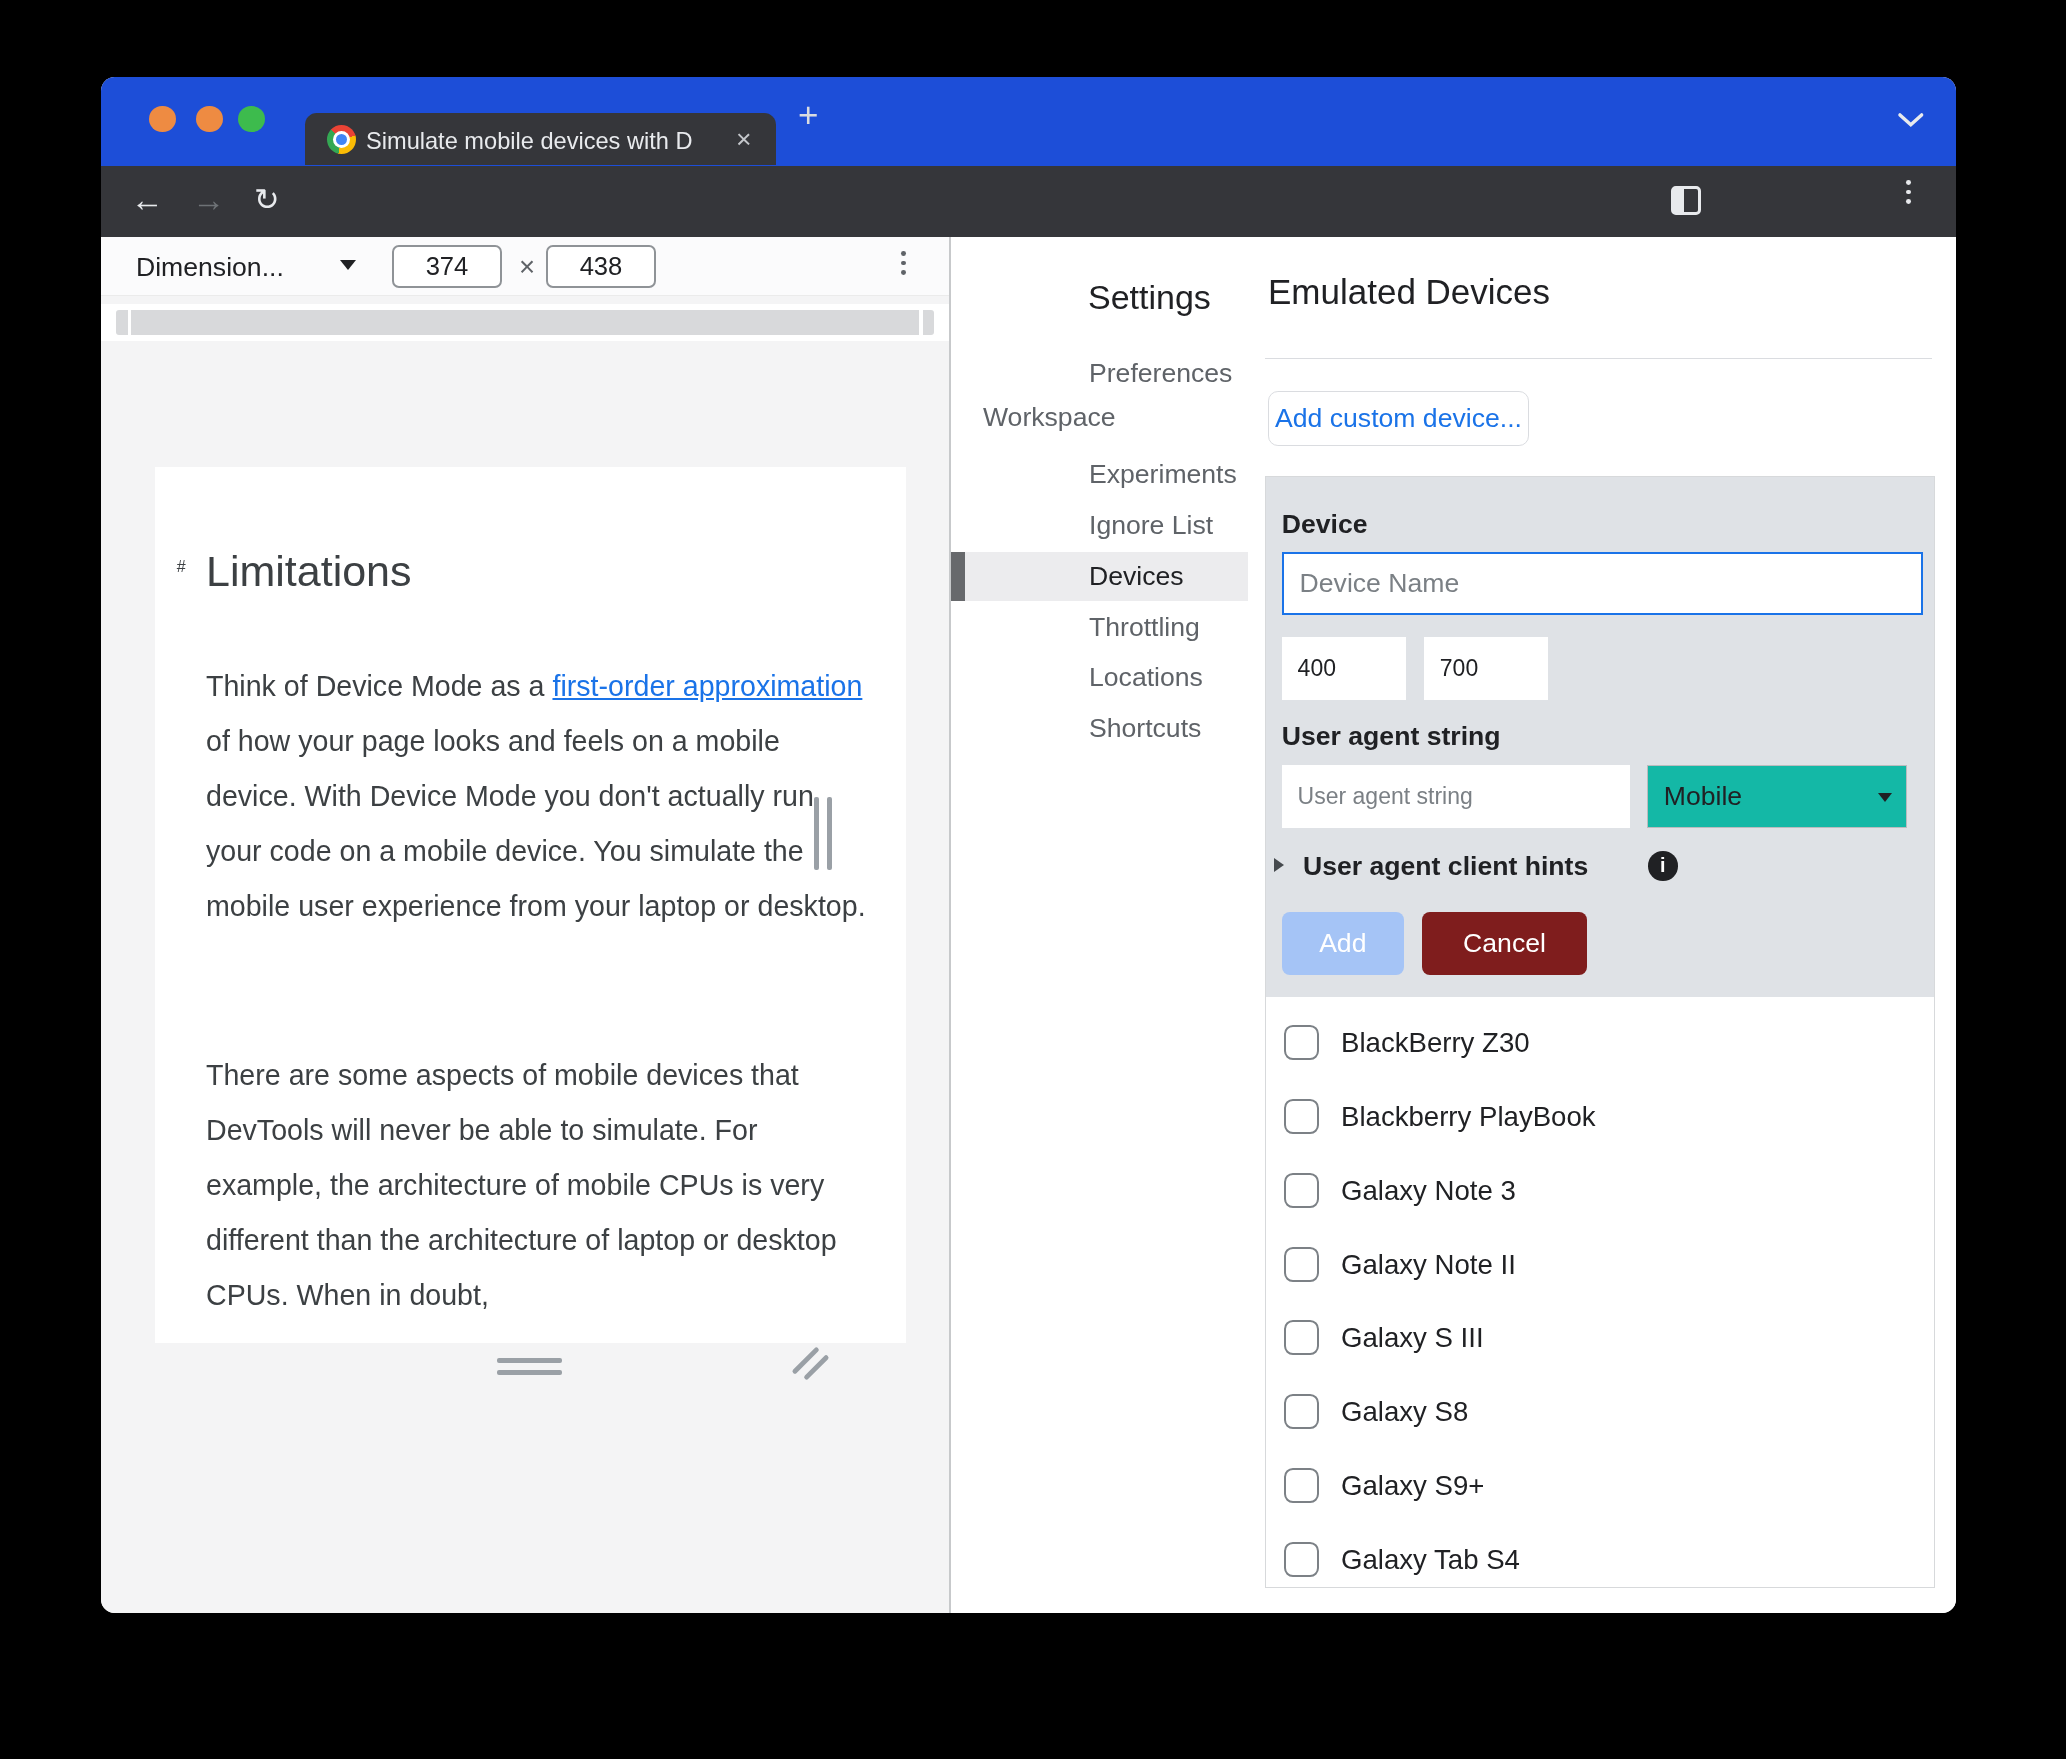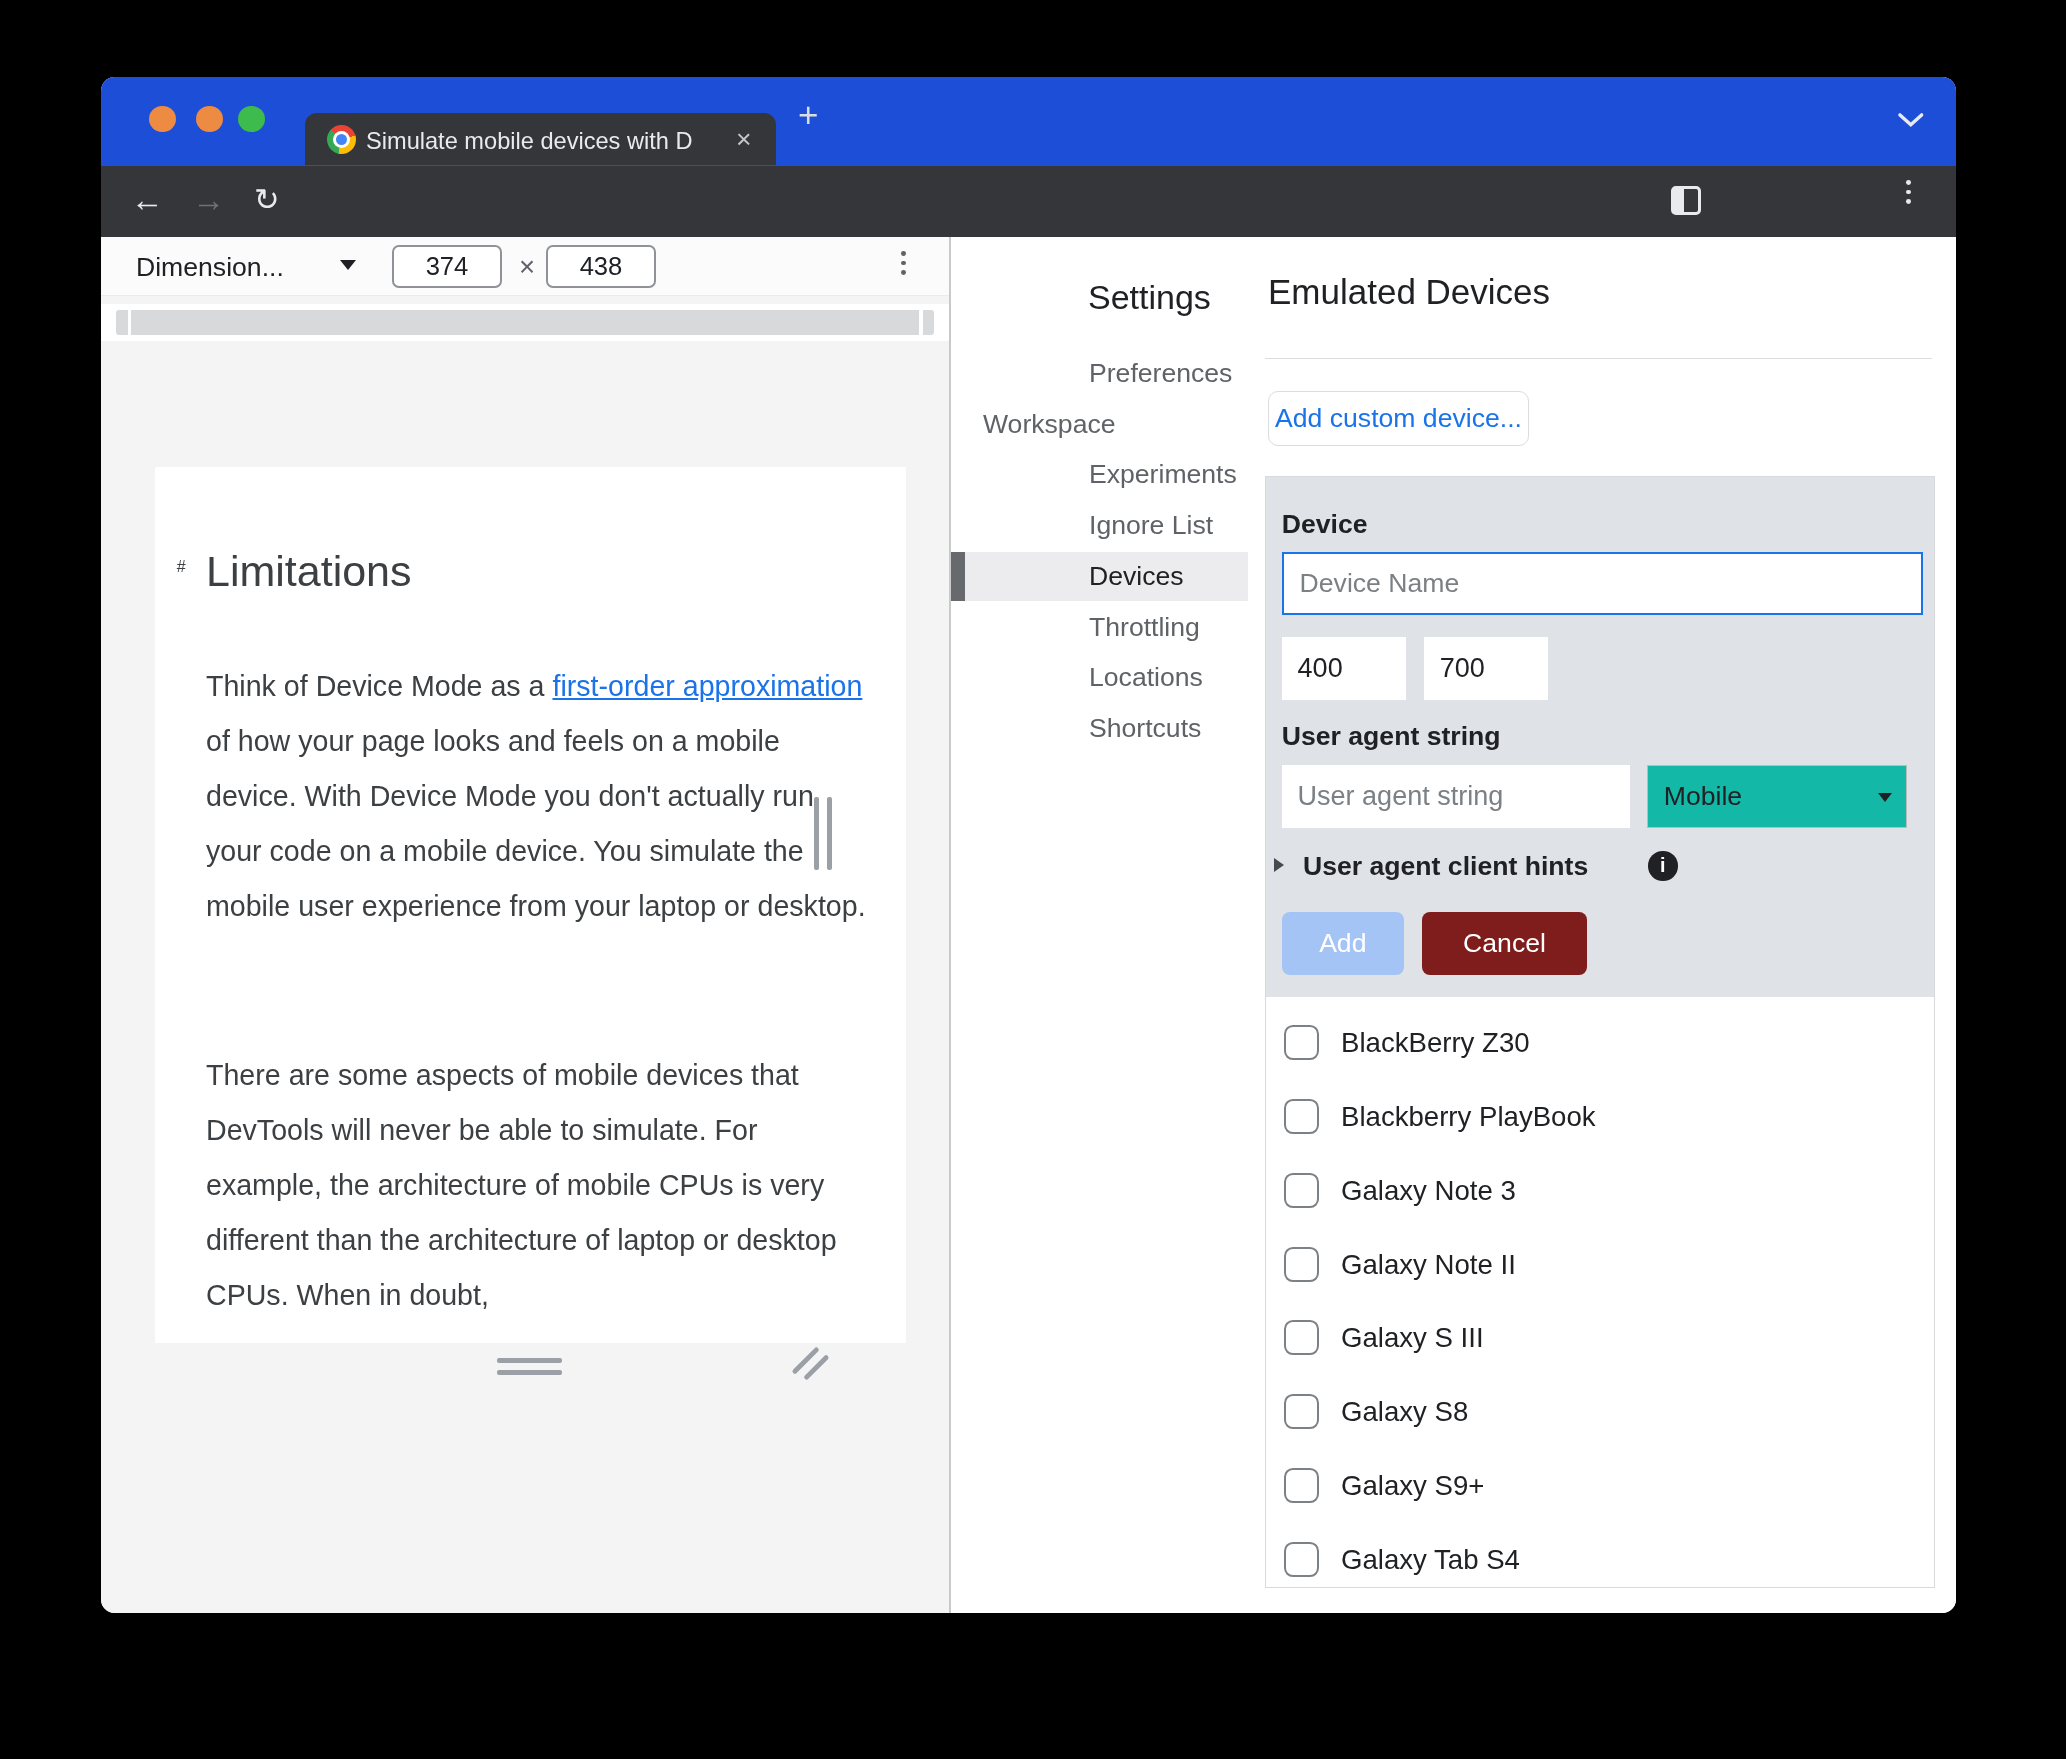--- a/index.html
+++ b/index.html
@@ -46,21 +46,21 @@
   .side-item{position:absolute;left:0;width:297px;height:49px;line-height:49px;padding-left:138px;font-size:26.6px;color:#5f6368;cursor:pointer;}
   .side-item.selected{background:#ececee;color:#202124;}
   .side-item.selected::before{content:"";position:absolute;left:0;top:0;width:13.8px;height:49px;background:#67696c;}
   #main-col{left:314px;top:0;width:670px;height:1376px;}
   #em-title{left:3px;top:35px;font-size:35px;color:#202124;}
   #em-divider{left:0px;top:121px;width:667px;height:1px;background:#dadce0;}
   #add-custom-btn{left:3px;top:154px;width:261px;height:55px;background:#fff;border:1px solid #dadce0;border-radius:9.9px;color:#1a73e8;font-size:26.6px;font-weight:500;text-align:center;line-height:53px;cursor:pointer;}
   #form-list-container{left:0px;top:239px;width:670px;height:1112px;border:1px solid #d7d9db;background:#fff;}
   #gray-form{left:0;top:0;width:668px;height:520px;background:#dfe2e6;}
   .flabel{position:absolute;font-size:26.6px;font-weight:bold;color:#202124;}
-  .txt{position:absolute;font-size:27px;color:#202124;background:#fff;border:none;padding:0 15.8px;}
+  .txt{position:absolute;font-size:23px;color:#202124;background:#fff;border:none;padding:0 15.8px;}
   .txt::placeholder,#dn-input::placeholder{color:#7b8085;opacity:1;}
   #dn-input{position:absolute;left:15.8px;top:75px;width:641px;height:63px;background:#fff;border:2px solid #1a73e8;font-size:26.6px;color:#202124;padding:0 15.8px;}
   #ua-select{left:381px;top:288px;width:260px;height:63px;background:#14b8a6;border:1px solid #babcbe;color:#202124;font-size:26.6px;line-height:61px;padding-left:15.8px;cursor:pointer;}
   .sel-arrow{position:absolute;right:13.8px;top:26.6px;width:0;height:0;border-left:7.9px solid transparent;border-right:7.9px solid transparent;border-top:9.9px solid #202124;}
   .exp-tri{width:0;height:0;border-top:7.9px solid transparent;border-bottom:7.9px solid transparent;border-left:10.8px solid #464a4e;}
   .info-icon{width:29.6px;height:29.6px;border-radius:50%;background:#202124;color:#fff;text-align:center;font-size:19.7px;line-height:29.6px;font-weight:bold;}
   .btn{position:absolute;height:63px;border:none;border-radius:7.9px;color:#fff;font-size:26.6px;font-weight:500;cursor:pointer;}
   #add-btn{left:15.8px;top:435px;width:122px;background:#a5c4f6;}
   #cancel-btn{left:156px;top:435px;width:165px;background:#7f1d1d;}
   .dev-row{position:absolute;left:0;width:666px;height:51px;}
@@ -162,21 +162,21 @@
     <div id="pane-divider" class="abs"></div>
 
     <div id="settings-panel" class="abs">
 
       <div id="settings-title" class="abs">Settings</div>
 
       <div class="abs" id="sidebar-list" style="left:0;top:112px;width:297px;">
 
           <div class="side-item" style="top: 0px; position: absolute;"><span>Preferences</span></div>
 
-          <div class="side-item" style="top: 51px; position: absolute; padding-left: 32px;"><span>Workspace</span></div>
+          <div class="side-item" style="top: 44px; position: absolute; padding-left: 32px;"><span>Workspace</span></div>
 
           <div class="side-item" style="top: 101px; position: absolute;"><span>Experiments</span></div>
 
           <div class="side-item" style="top: 152px; position: absolute;"><span>Ignore List</span></div>
 
           <div class="side-item selected" style="top: 203px; position: absolute;"><span>Devices</span></div>
 
           <div class="side-item" style="top: 254px; position: absolute;"><span>Throttling</span></div>
 
           <div class="side-item" style="top: 304px; position: absolute;"><span>Locations</span></div>

